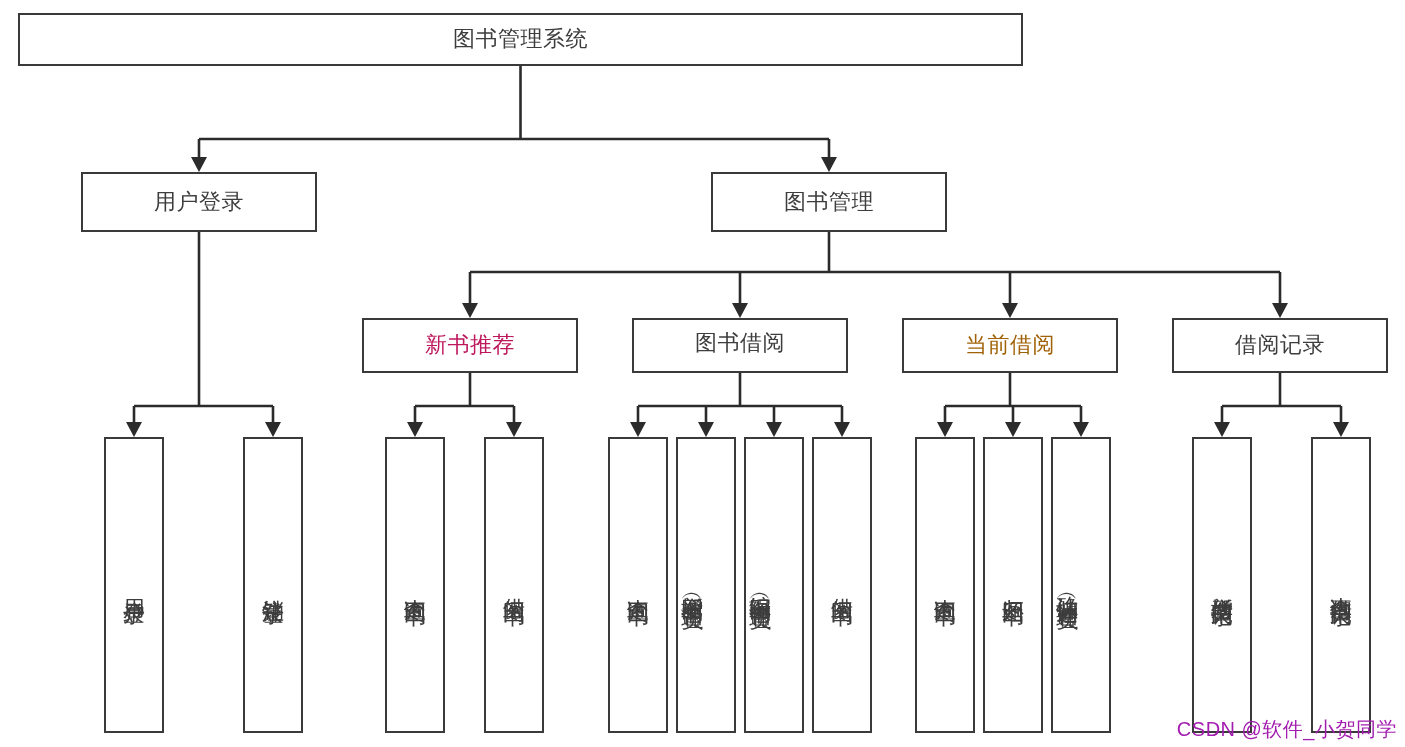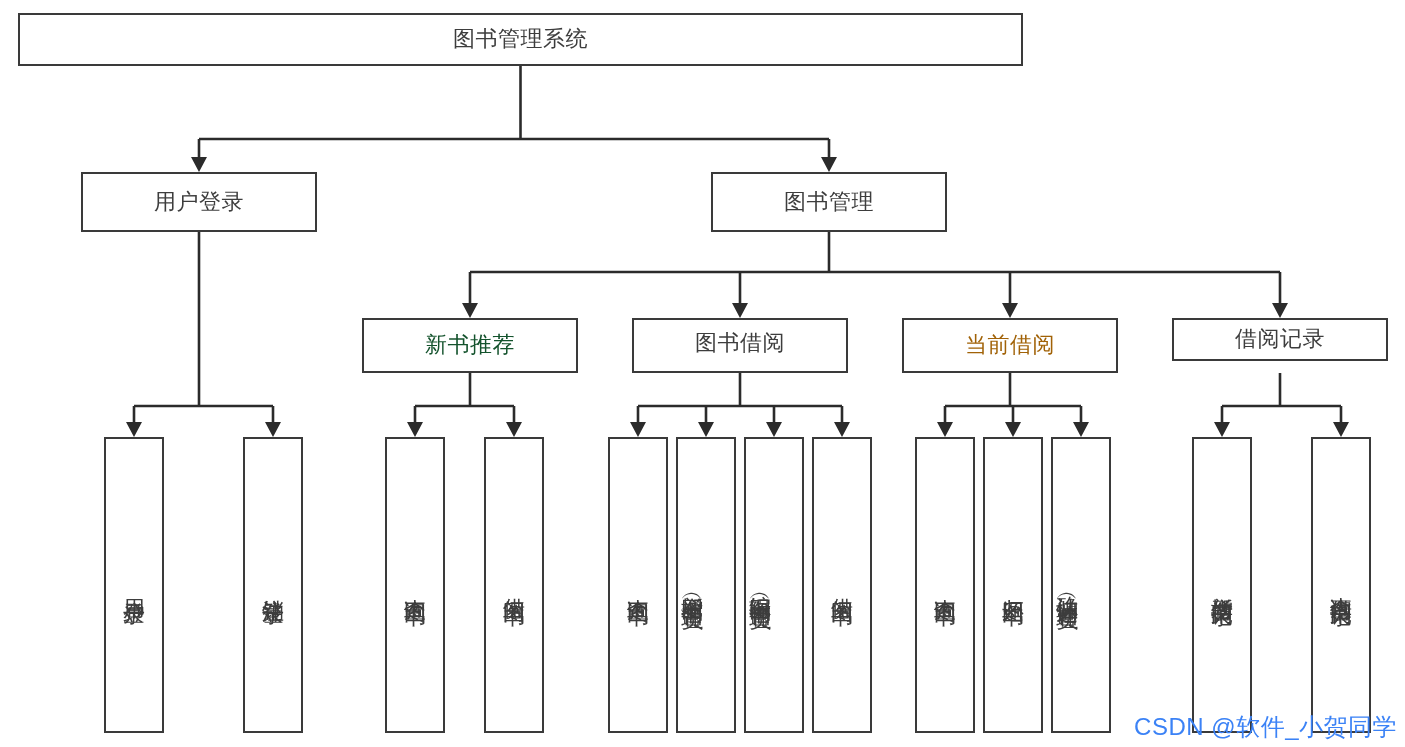--- a/index.html
+++ b/index.html
@@ -58,22 +58,22 @@
     padding-top: 4px;
   }
   .vbox.center-v {
     justify-content: center;
     padding-top: 0;
   }
   #watermark {
     position: absolute;
     right: 8px;
     bottom: 4px;
-    font-size: 24px;
-    color: #3b82f6;
+    font-size: 20px;
+    color: #a21caf;
     letter-spacing: 0.5px;
     white-space: nowrap;
     pointer-events: none;
   }
 </style>
 </head>
 <body>
 
 <div id="diagram-root">
   <svg id="flow-svg" viewBox="0 0 1405 747" xmlns="http://www.w3.org/2000/svg">
@@ -134,29 +134,29 @@
       <div class="node-box" style="left: 18px; top: 13px; width: 1005px; height: 53px; border-color: rgb(58, 58, 58); background: rgb(255, 255, 255);">
         <span class="node-label-h" style="color: rgb(61, 61, 61);">图书管理系统</span>
       </div>
       <div class="node-box" style="left: 81px; top: 172px; width: 236px; height: 60px; border-color: rgb(58, 58, 58); background: rgb(255, 255, 255);">
         <span class="node-label-h" style="color: rgb(61, 61, 61);">用户登录</span>
       </div>
       <div class="node-box" style="left: 711px; top: 172px; width: 236px; height: 60px; border-color: rgb(58, 58, 58); background: rgb(255, 255, 255);">
         <span class="node-label-h" style="color: rgb(61, 61, 61);">图书管理</span>
       </div>
       <div class="node-box" style="left: 362px; top: 318px; width: 216px; height: 55px; border-color: rgb(58, 58, 58); background: rgb(255, 255, 255);">
-        <span class="node-label-h" style="color: #14532d;">新书推荐</span>
+        <span class="node-label-h" style="color: #be185d;">新书推荐</span>
       </div>
       <div class="node-box" style="left: 632px; top: 318px; width: 216px; height: 55px; border-color: rgb(58, 58, 58); background: rgb(255, 255, 255);">
         <span class="node-label-h" style="color: rgb(61, 61, 61); font-family: Liberation Mono, monospace;">图书借阅</span>
       </div>
       <div class="node-box" style="left: 902px; top: 318px; width: 216px; height: 55px; border-color: rgb(58, 58, 58); background: rgb(255, 255, 255);">
         <span class="node-label-h" style="color: #a16207;">当前借阅</span>
       </div>
-      <div class="node-box" style="left: 1172px; top: 318px; width: 216px; height: 43px; border-color: rgb(58, 58, 58); background: rgb(255, 255, 255);">
+      <div class="node-box" style="left: 1172px; top: 318px; width: 216px; height: 55px; border-color: rgb(58, 58, 58); background: rgb(255, 255, 255);">
         <span class="node-label-h" style="color: rgb(61, 61, 61);">借阅记录</span>
       </div>
       <div class="node-box vbox center-v" style="left: 104px; top: 437px; width: 60px; height: 296px; border-color: rgb(58, 58, 58); background: rgb(255, 255, 255);">
         <span class="node-label-v" style="color: rgb(61, 61, 61);">用户登录</span>
       </div>
       <div class="node-box vbox center-v" style="left: 243px; top: 437px; width: 60px; height: 296px; border-color: rgb(58, 58, 58); background: rgb(255, 255, 255);">
         <span class="node-label-v" style="color: rgb(61, 61, 61);">注销登录</span>
       </div>
       <div class="node-box vbox center-v" style="left: 385px; top: 437px; width: 60px; height: 296px; border-color: rgb(58, 58, 58); background: rgb(255, 255, 255);">
         <span class="node-label-v" style="color: rgb(61, 61, 61);">查询图书</span>

